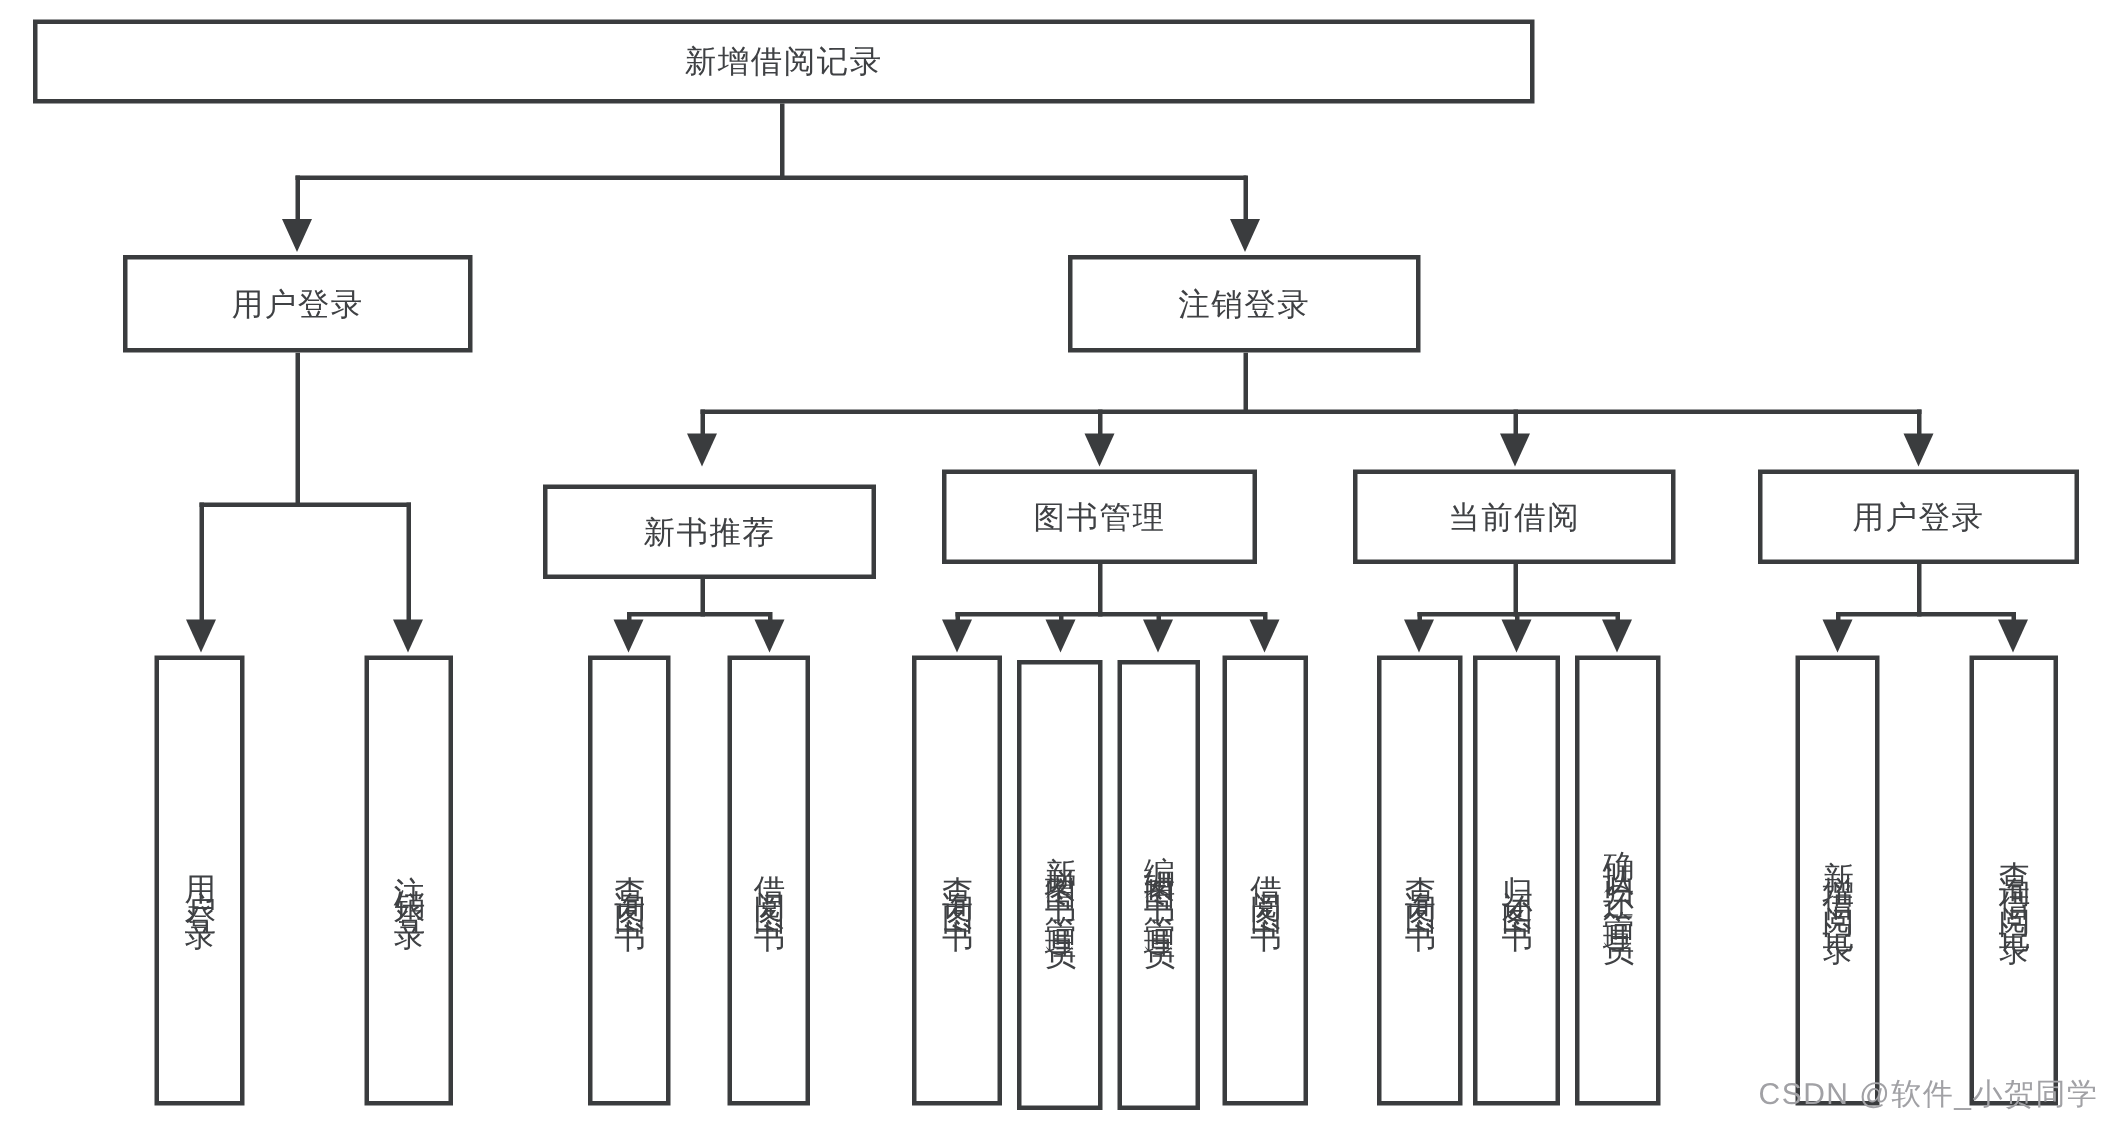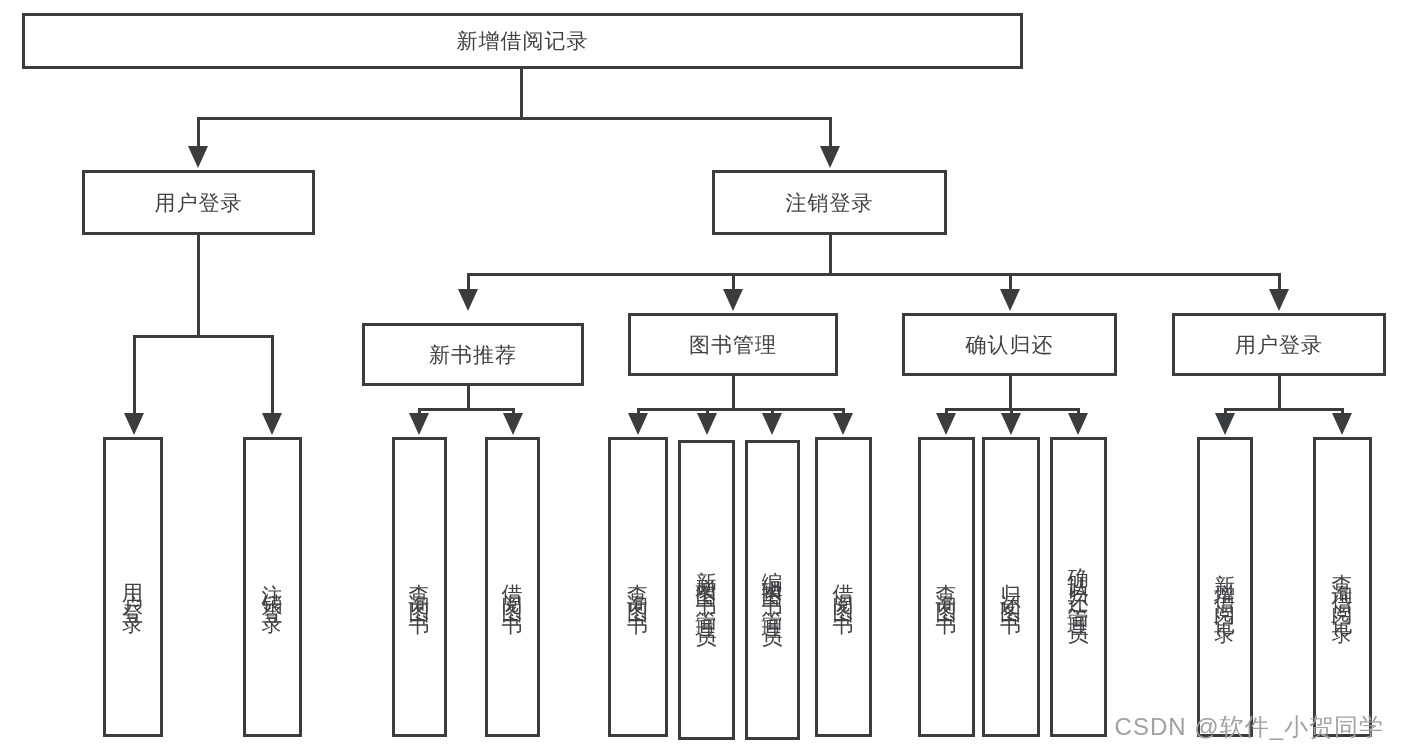--- a/index.html
+++ b/index.html
@@ -44,22 +44,22 @@
   .vbox .vtext.long{letter-spacing:8px;}
   .vline,.hline{position:absolute;background:var(--line);}
   .arrowhead{
     position:absolute;width:0;height:0;
     border-left:10px solid transparent;
     border-right:10px solid transparent;
     border-top:22px solid var(--line);
   }
   .watermark{
     position:absolute;
-    right:21px;bottom:4px;
-    font-size:24px;
+    right:6px;bottom:4px;
+    font-size:20px;
     color:var(--wm);
     z-index:10;
     white-space:nowrap;
     letter-spacing:1px;
   }
 </style>
 </head>
 <body>
 
 <div class="canvas">
@@ -119,21 +119,21 @@
       <div class="arrowhead" style="left: 1332px; top: 413px;"></div>
     </div>
 
   <div class="hbox" style="left:22px;top:13px;width:1001px;height:56px;">新增借阅记录</div>
 
   <div class="hbox" style="left:82px;top:170px;width:233px;height:65px;">用户登录</div>
   <div class="hbox" style="left:712px;top:170px;width:235px;height:65px;">注销登录</div>
 
   <div class="hbox" style="left:362px;top:323px;width:222px;height:63px;">新书推荐</div>
   <div class="hbox" style="left:628px;top:313px;width:210px;height:63px;">图书管理</div>
-  <div class="hbox" style="left:902px;top:313px;width:215px;height:63px;">确认归还</div>
+  <div class="hbox" style="left:902px;top:313px;width:215px;height:63px;">当前借阅</div>
   <div class="hbox" style="left:1172px;top:313px;width:214px;height:63px;">用户登录</div>
 
   <div class="vbox" style="left:103px;top:437px;width:60px;height:300px;">
     <span class="vtext">用户登录</span>
   </div>
   <div class="vbox" style="left:243px;top:437px;width:59px;height:300px;">
     <span class="vtext">注销登录</span>
   </div>
 
   <div class="vbox" style="left:392px;top:437px;width:55px;height:300px;">

